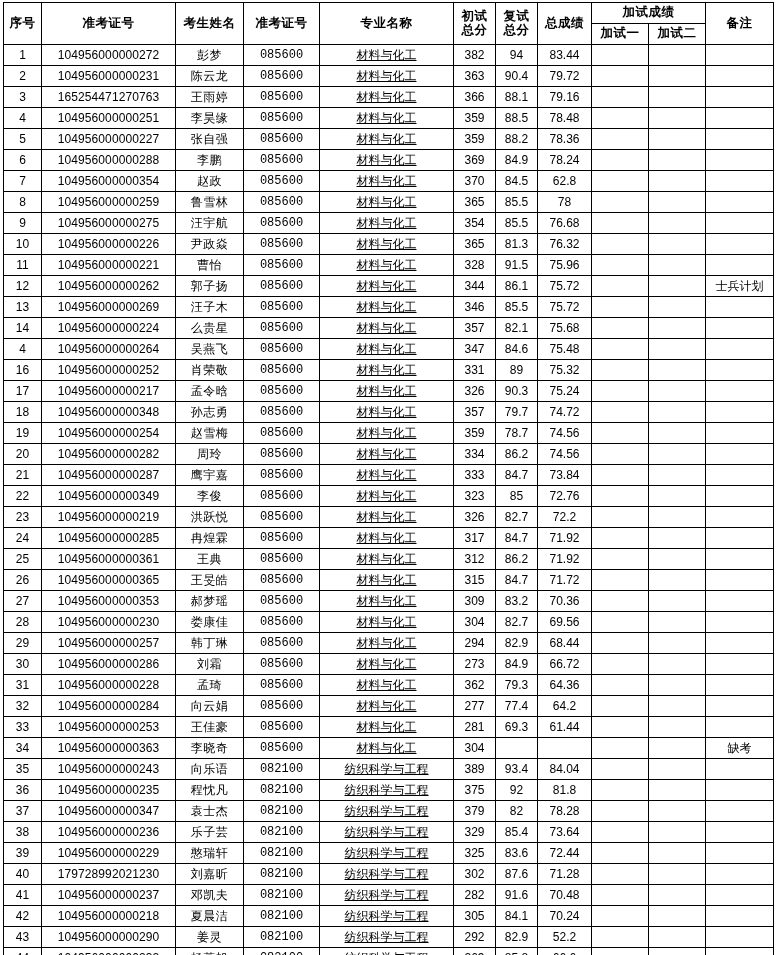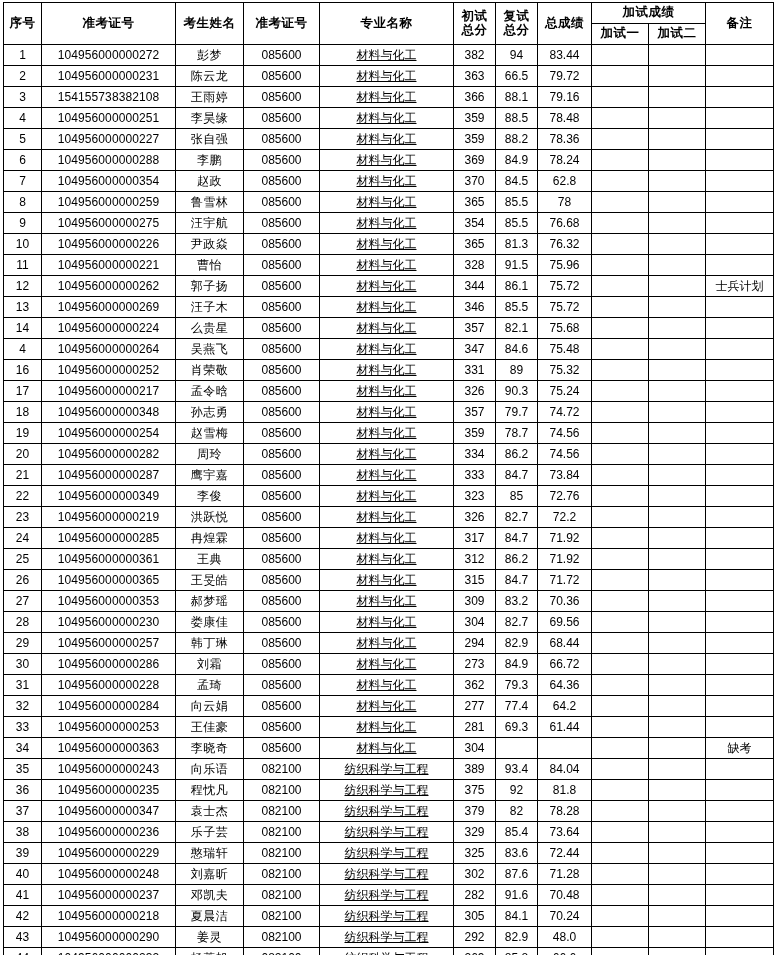--- a/index.html
+++ b/index.html
@@ -56,21 +56,21 @@
   col.c-first    { width: 42px; }
   col.c-second   { width: 42px; }
   col.c-total    { width: 54px; }
   col.c-extra1   { width: 57px; }
   col.c-extra2   { width: 57px; }
   col.c-remark   { width: 68px; }
 
   td.seq    { font-size: 12px; }
   td.ticket { font-size: 12px; letter-spacing: 0.1px; }
   td.name   { font-size: 12.5px; letter-spacing: 0.5px; }
-  td.majcode{ font-size: 12px; }
+  td.majcode{ font-size: 12px; font-family: Liberation Mono, monospace; }
   td.majname{ font-size: 12.5px; text-decoration: underline; }
   td.num    { font-size: 12px; }
   td.remark { font-size: 12.5px; }
 </style>
 </head>
 <body>
 
 <div class="sheet">
   <table class="grid">
     <colgroup>
@@ -124,29 +124,29 @@
           <td class="num"></td>
           <td class="remark"></td>
         </tr>
         <tr>
           <td class="seq">2</td>
           <td class="ticket">104956000000231</td>
           <td class="name">陈云龙</td>
           <td class="majcode">085600</td>
           <td class="majname">材料与化工</td>
           <td class="num">363</td>
-          <td class="num">66.5</td>
+          <td class="num">90.4</td>
           <td class="num">79.72</td>
           <td class="num"></td>
           <td class="num"></td>
           <td class="remark"></td>
         </tr>
         <tr>
           <td class="seq">3</td>
-          <td class="ticket">154155738382108</td>
+          <td class="ticket">165254471270763</td>
           <td class="name">王雨婷</td>
           <td class="majcode">085600</td>
           <td class="majname">材料与化工</td>
           <td class="num">366</td>
           <td class="num">88.1</td>
           <td class="num">79.16</td>
           <td class="num"></td>
           <td class="num"></td>
           <td class="remark"></td>
         </tr>
@@ -613,21 +613,21 @@
           <td class="majname">纺织科学与工程</td>
           <td class="num">325</td>
           <td class="num">83.6</td>
           <td class="num">72.44</td>
           <td class="num"></td>
           <td class="num"></td>
           <td class="remark"></td>
         </tr>
         <tr>
           <td class="seq">40</td>
-          <td class="ticket">104956000000248</td>
+          <td class="ticket">179728992021230</td>
           <td class="name">刘嘉昕</td>
           <td class="majcode">082100</td>
           <td class="majname">纺织科学与工程</td>
           <td class="num">302</td>
           <td class="num">87.6</td>
           <td class="num">71.28</td>
           <td class="num"></td>
           <td class="num"></td>
           <td class="remark"></td>
         </tr>
@@ -658,21 +658,21 @@
           <td class="remark"></td>
         </tr>
         <tr>
           <td class="seq">43</td>
           <td class="ticket">104956000000290</td>
           <td class="name">姜灵</td>
           <td class="majcode">082100</td>
           <td class="majname">纺织科学与工程</td>
           <td class="num">292</td>
           <td class="num">82.9</td>
-          <td class="num">48.0</td>
+          <td class="num">52.2</td>
           <td class="num"></td>
           <td class="num"></td>
           <td class="remark"></td>
         </tr>
         <tr>
           <td class="seq">44</td>
           <td class="ticket">104956000000232</td>
           <td class="name">杨菁旭</td>
           <td class="majcode">082100</td>
           <td class="majname">纺织科学与工程</td>

